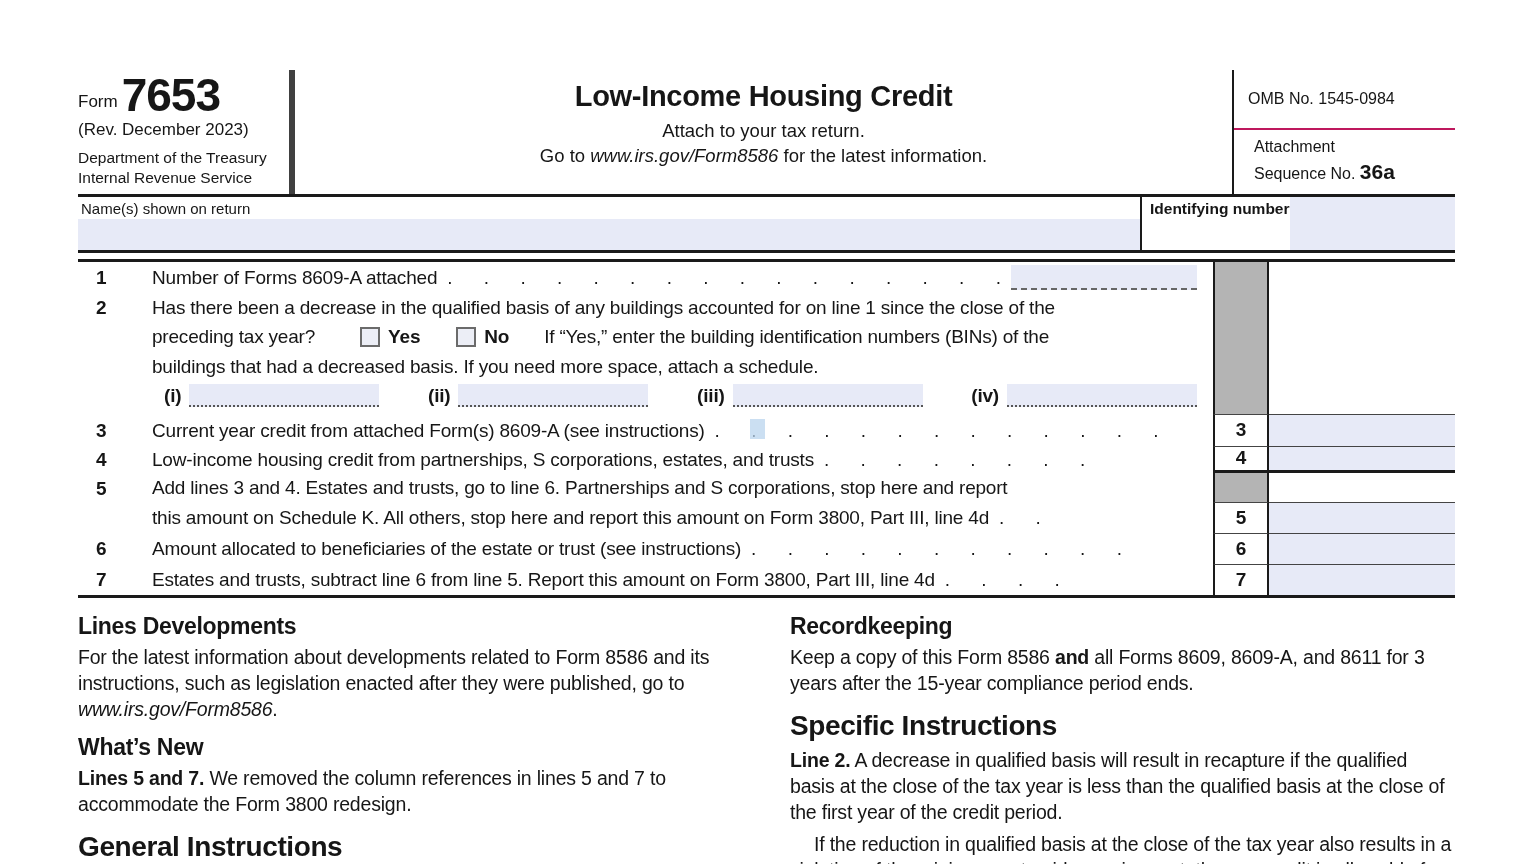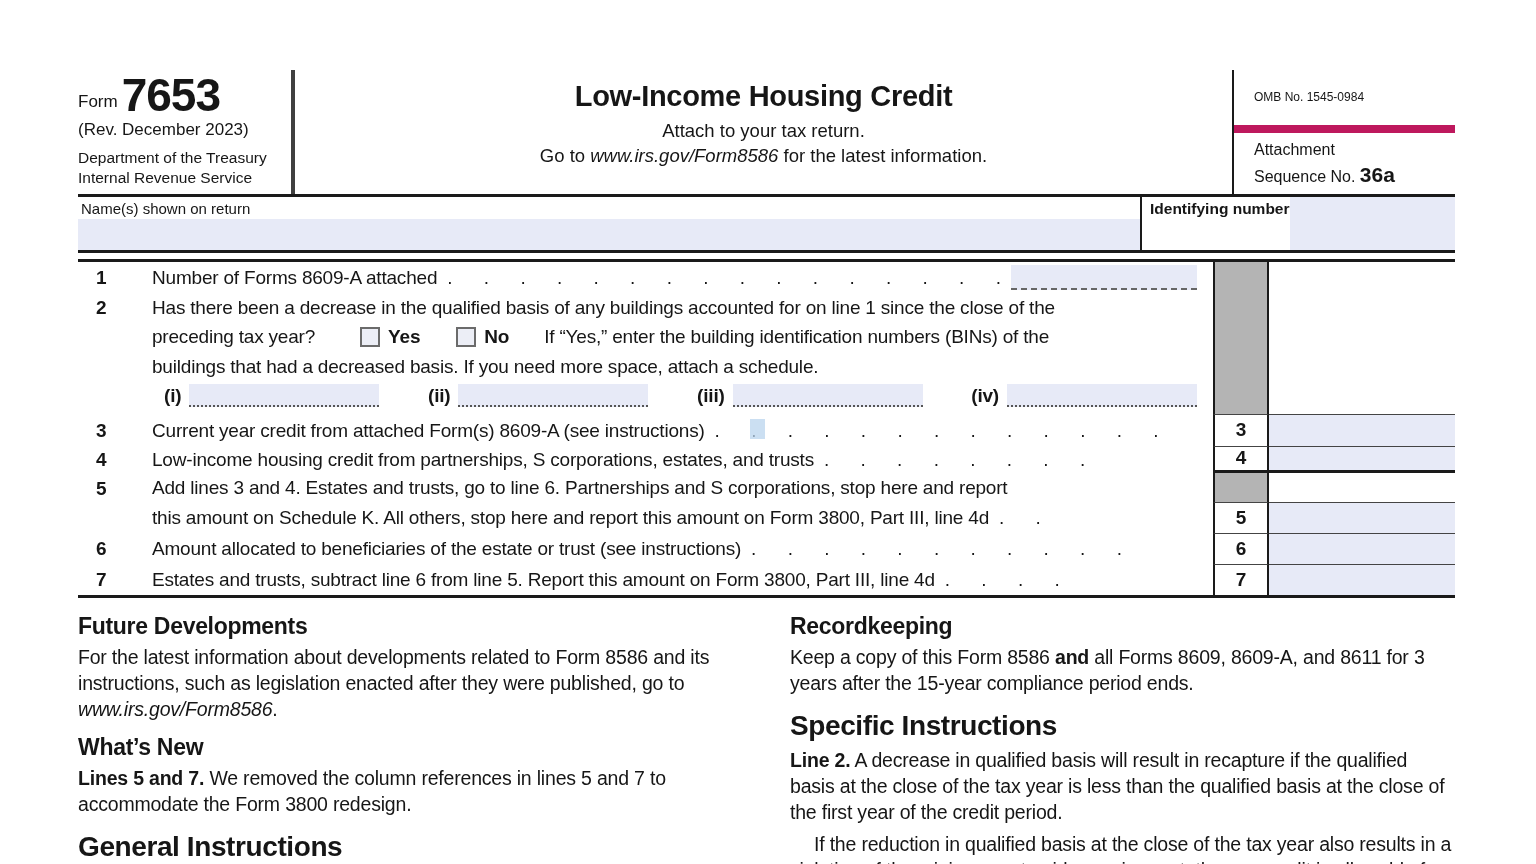--- a/index.html
+++ b/index.html
@@ -2,31 +2,31 @@
 <html><head>
 <meta charset="utf-8">
 <style>
   * { margin:0; padding:0; box-sizing:border-box; }
   html,body { width:1536px; height:864px; overflow:hidden; background:#ffffff;
     font-family:"Liberation Sans","DejaVu Sans",sans-serif; color:#161616; }
   .page { width:1377px; margin-left:78px; padding-top:70px; }
 
   
   .form-header { display:grid; grid-template-columns:217px 1fr 223px; border-bottom:3px solid #1a1a1a; }
-  .fh-left { border-right:4px solid #404040; padding:4px 8px 6px 0; }
+  .fh-left { border-right:6px solid #404040; padding:4px 8px 6px 0; }
   .fh-formline { display:flex; align-items:flex-end; }
   .fh-form { font-size:17px; padding-bottom:6px; }
   .fh-number { font-size:46px; font-weight:bold; letter-spacing:-1px; line-height:0.95; margin-left:4px; }
   .fh-rev { font-size:17px; margin-top:2px; }
   .fh-agency { font-size:15.5px; margin-top:8px; line-height:1.3; }
   .fh-center { text-align:center; padding-top:10px; }
   .fh-title { font-size:29px; font-weight:bold; letter-spacing:-0.3px; }
   .fh-sub { font-size:18.5px; font-weight:normal; margin-top:6px; line-height:1.35; }
   .fh-right { border-left:2px solid #1a1a1a; display:flex; flex-direction:column; }
-  .fh-omb { flex:1; border-bottom:8px solid #be185d; font-size:12px; display:flex; align-items:center; padding-left:20px; }
+  .fh-omb { flex:1; border-bottom:2px solid #be185d; font-size:16px; display:flex; align-items:center; padding-left:14px; }
   .fh-att { flex:1; font-size:16px; padding:6px 0 0 20px; line-height:1.35; }
   .fh-seq { font-size:21px; font-weight:bold; }
 
   
   .identity-row { display:flex; border-bottom:3px solid #1a1a1a; height:56px; }
   .id-left { flex:1; display:flex; flex-direction:column; }
   .id-right { width:315px; border-left:2px solid #1a1a1a; display:flex; flex-direction:row; }
   .id-label { font-size:15px; padding:3px 0 2px 3px; }
   .id-label.bold { font-weight:bold; font-size:15.5px; padding-left:8px; }
   .id-field { flex:1; background:#e7eaf7; }
@@ -195,21 +195,21 @@
     <div class="cell" style="grid-area:11/2;">
       <span>Estates and trusts, subtract line 6 from line 5. Report this amount on Form 3800, Part III, line 4d</span>
       <span class="dots">. . . .</span>
     </div>
     <div class="cell vcol boxnum" style="grid-area:11/3;">7</div>
     <div class="cell blue" style="grid-area:11/4;"></div>
   </div>
 
   <div class="instructions">
     <div class="col-left">
-      <div class="h3">Future Developments</div>
+      <div class="h3">Lines Developments</div>
       <p class="para"><span>For the latest information about developments related to Form 8586 and its instructions, such as legislation enacted after they were published, go to </span><span class="it">www.irs.gov/Form8586</span><span>.</span></p>
       <div class="h3">What’s New</div>
       <p class="para"><span class="b">Lines 5 and 7.</span><span> We removed the column references in lines 5 and 7 to accommodate the Form 3800 redesign.</span></p>
       <div class="h2">General Instructions</div>
 
     </div>
     <div class="col-right">
       <div class="h3">Recordkeeping</div>
       <p class="para"><span>Keep a copy of this Form 8586 </span><span class="b">and</span><span> all Forms 8609, 8609-A, and 8611 for 3 years after the 15-year compliance period ends.</span></p>
       <div class="h2">Specific Instructions</div>

